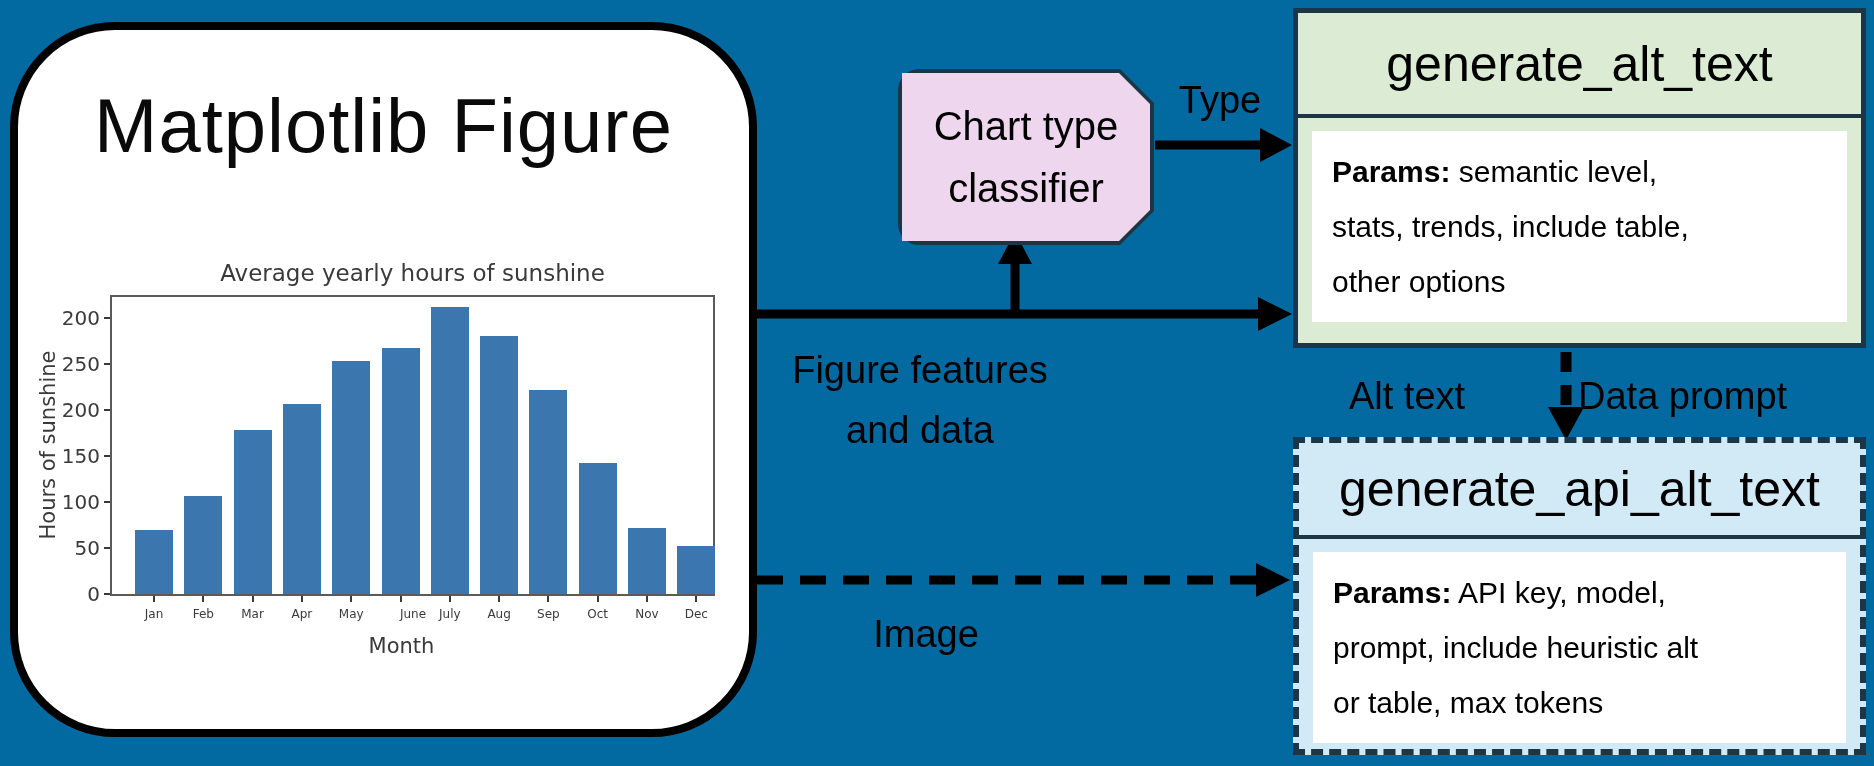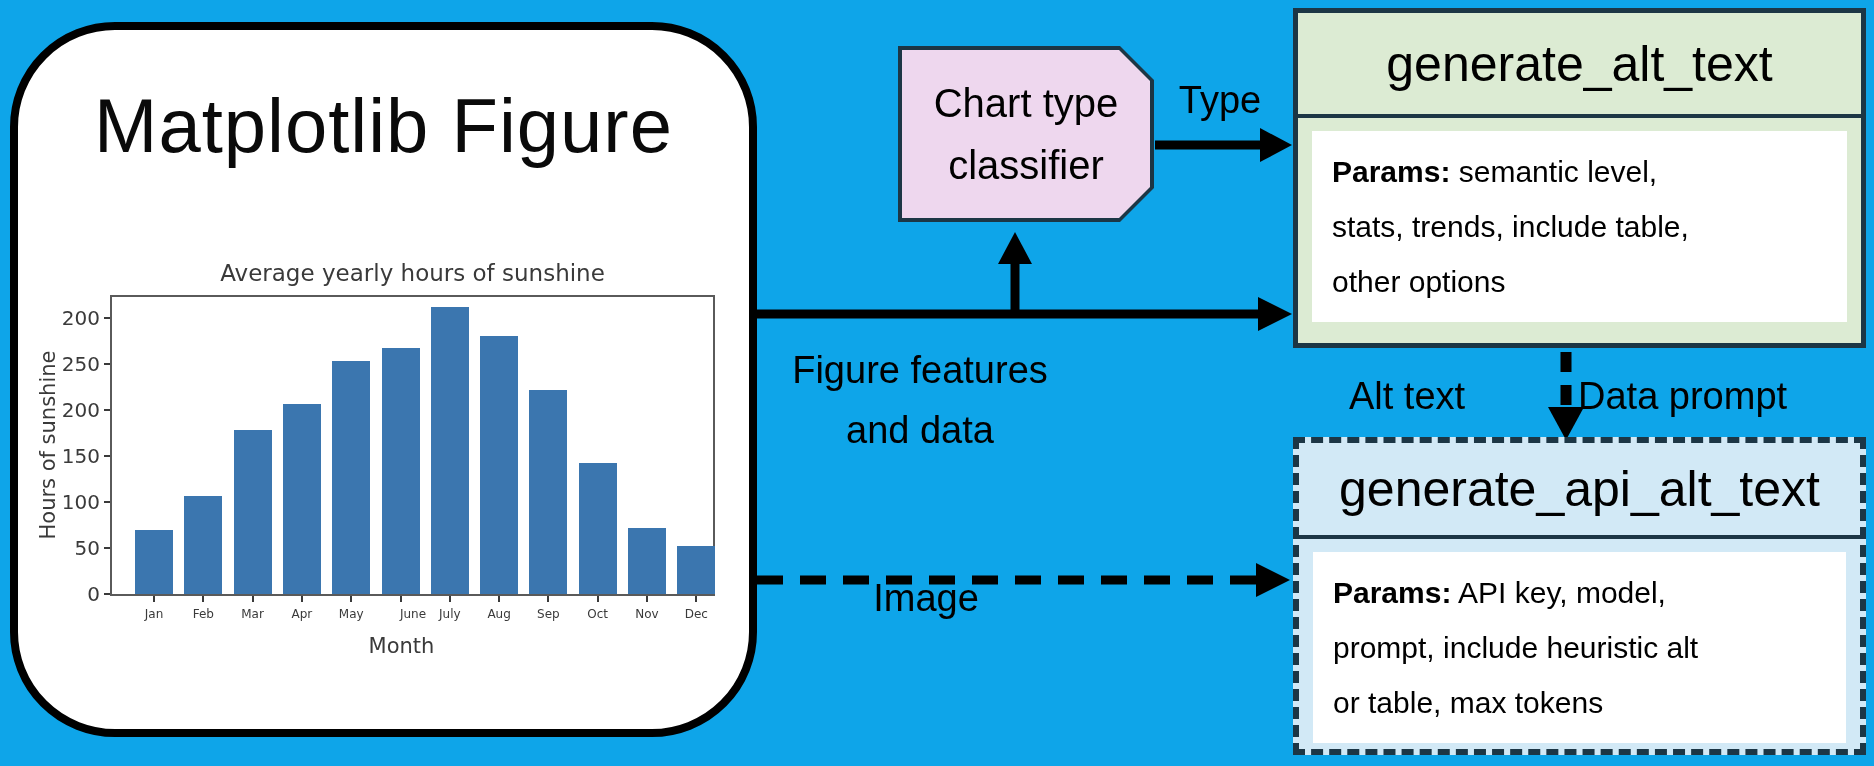--- a/index.html
+++ b/index.html
@@ -1,16 +1,16 @@
 <!DOCTYPE html>
 <html><head>
 <meta charset="utf-8">
 <style>
   html,body{margin:0;padding:0;background:#ffffff;}
-  .canvas{position:relative;width:1874px;height:766px;background:#0ea5e9;overflow:hidden;
+  .canvas{position:relative;width:1874px;height:766px;background:#0369a1;overflow:hidden;
           font-family:"Liberation Sans",sans-serif;color:#000;}
 
   
   .figure-box{position:absolute;left:10px;top:22px;width:747px;height:715px;
               border:8px solid #000;border-radius:105px;background:#fff;box-sizing:border-box;}
   .figure-title{position:absolute;left:0;top:52px;width:100%;text-align:center;
                 font-size:76px;letter-spacing:1px;color:#0a0a0a;white-space:nowrap;}
 
   
   .chart-title{position:absolute;left:92px;top:230px;width:605px;text-align:center;
@@ -23,23 +23,23 @@
   .ytick-mark{position:absolute;left:-8px;width:6px;height:2px;background:#3a3a3a;}
   .xtick-mark{position:absolute;top:299px;width:2px;height:6px;background:#3a3a3a;}
   .xtick-label{position:absolute;top:310px;width:64px;text-align:center;
                font-family:"DejaVu Sans",sans-serif;font-size:12px;color:#3a3a3a;}
   .ylabel{position:absolute;left:30px;top:415px;transform:translate(-50%,-50%) rotate(-90deg);
           font-family:"DejaVu Sans",sans-serif;font-size:21px;color:#3a3a3a;white-space:nowrap;}
   .xlabel{position:absolute;left:81px;top:604px;width:605px;text-align:center;
           font-family:"DejaVu Sans",sans-serif;font-size:21px;color:#3a3a3a;}
 
   
-  .classifier{position:absolute;left:898px;top:46px;width:256px;height:176px;
+  .classifier{position:absolute;left:898px;top:69px;width:256px;height:176px;
               background:var(--box-border,#1C3645);
-              clip-path:polygon(0 0,calc(100% - 34px) 0,100% 34px,100% calc(100% - 34px),calc(100% - 34px) 100%,0 100%);}
+              clip-path:polygon(0 0,calc(100% - 34px) 0,100% 34px,100% calc(100% - 34px),calc(100% - 34px) 100%,0 100%);border-radius:21px;}
   .classifier-fill{position:absolute;left:4px;top:4px;right:4px;bottom:4px;
               background:var(--classifier-fill,#EED7EE);
               clip-path:polygon(0 0,calc(100% - 31px) 0,100% 31px,100% calc(100% - 31px),calc(100% - 31px) 100%,0 100%);}
   .classifier-text{position:absolute;left:0;top:0;width:100%;height:100%;
               display:flex;flex-direction:column;justify-content:center;align-items:center;
               font-size:40px;line-height:62px;}
 
   
   .api-box{position:absolute;left:1293px;width:573px;box-sizing:border-box;}
   .alt-box{top:8px;height:340px;border:5px solid var(--box-border,#1C3645);
@@ -51,21 +51,21 @@
   .alt-box .box-title{height:101px;}
   .apigen-box .box-title{height:92px;}
   .params-panel{margin:13px 14px;background:#fff;padding:13px 20px;
            font-size:30px;line-height:55px;}
   .params-panel b{font-weight:700;}
 
   
   .flow-label{position:absolute;text-align:center;font-size:38px;line-height:60px;white-space:nowrap;}
   .lbl-type{left:1150px;top:70px;width:140px;}
   .lbl-features{left:770px;top:340px;width:300px;}
-  .lbl-image{left:776px;top:568px;width:300px;}
+  .lbl-image{left:776px;top:604px;width:300px;}
   .lbl-alt{left:1307px;top:366px;width:200px;}
   .lbl-table{left:1578px;top:366px;width:190px;}
 
   .connectors{position:absolute;left:0;top:0;pointer-events:none;}
 </style>
 </head>
 <body>
 
 <div class="canvas" style="--bar-color: #3B76AF; --box-border: #1C3645; --classifier-fill: #EED7EE; --alt-fill: #DCEBD3; --api-fill: #D2E9F6;">
 

